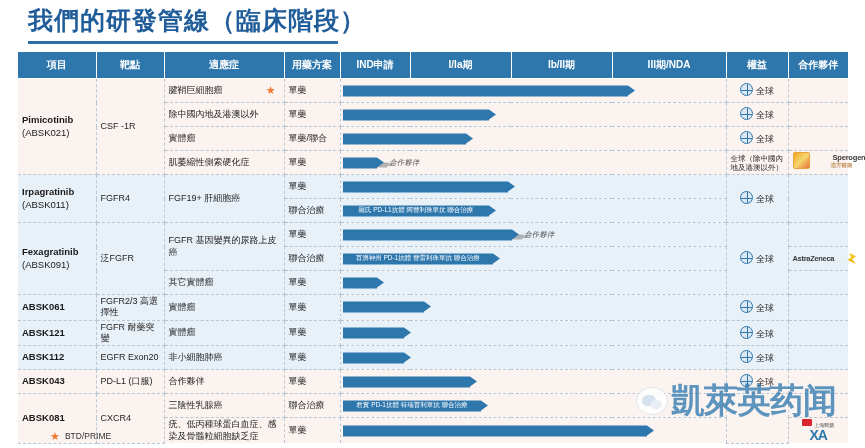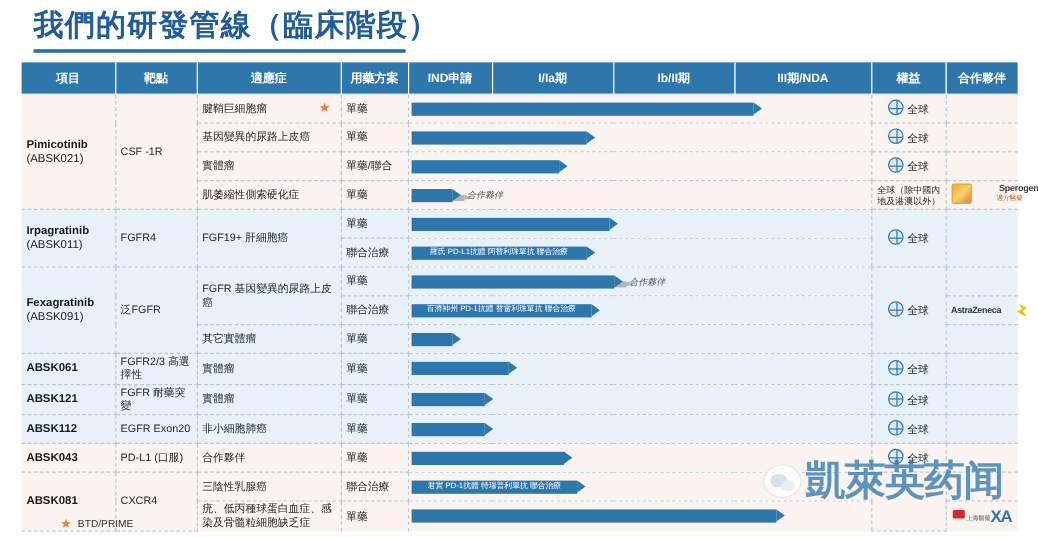--- a/index.html
+++ b/index.html
@@ -134,21 +134,21 @@
   .logo-az{
     display:inline-flex;align-items:center;gap:13px;white-space:nowrap;
   }
   .logo-az .txt{font-weight:bold;font-size:7.5px;color:#3a3a3a;letter-spacing:-.3px;}
   .logo-az .swoosh{
     display:inline-block;width:9px;height:11px;
     background:linear-gradient(160deg,#f5c518 40%,#e0a800 100%);
     clip-path:polygon(20% 0,100% 30%,55% 55%,95% 100%,0 60%,45% 40%);
   }
   .logo-xa{
-    display:inline-flex;align-items:center;line-height:1;
+    display:inline-flex;flex-direction:column;align-items:center;line-height:1;
   }
   .logo-xa .cnm{font-size:5px;color:#555;white-space:nowrap;}
   .logo-xa .big{font-size:14px;font-weight:bold;color:#2e77ad;letter-spacing:-1px;}
   .flag{
     display:inline-block;width:10px;height:7px;background:#d8262c;border-radius:1px;
     position:relative;vertical-align:1px;margin-right:2px;
   }
 
   
   .footnote{
@@ -225,21 +225,21 @@
           <td class="c-reg">單藥</td>
           <td class="barcell" colspan="4">
             <div class="barwrap">
               <div class="bar" style="width:285.64px;"></div>
             </div>
           </td>
           <td class="c-rights"><span class="globe"></span><span class="rights-in">全球</span></td>
           <td class="c-partner"></td>
         </tr>
         <tr class="g-light">
-          <td class="c-ind">基因變異的尿路上皮癌</td>
+          <td class="c-ind">除中國內地及港澳以外</td>
           <td class="c-reg">單藥</td>
           <td class="barcell" colspan="4">
             <div class="barwrap">
               <div class="bar" style="width:146.68px;"></div>
             </div>
           </td>
           <td class="c-rights"><span class="globe"></span><span class="rights-in">全球</span></td>
           <td class="c-partner"></td>
         </tr>
         <tr class="g-light">
@@ -256,21 +256,21 @@
         <tr class="g-light">
           <td class="c-ind">肌萎縮性側索硬化症</td>
           <td class="c-reg">單藥</td>
           <td class="barcell" colspan="4">
             <div class="barwrap">
               <div class="bar grey" style="width:44.74px;top:62%;"></div>
               <div class="bar" style="width:34.74px;"></div>
               <span class="pt-label" style="left:48.74px;">合作夥伴</span>
             </div>
           </td>
-          <td class="c-rights" style="font-size:7.5px;white-space:normal;line-height:1.2;text-align:right;"><span>全球（除中國內地及港澳以外）</span></td>
+          <td class="c-rights" style="font-size:7.5px;white-space:normal;line-height:1.2;text-align:left;"><span>全球（除中國內地及港澳以外）</span></td>
           <td class="c-partner"><span class="logo-spero">
               <span class="mark"></span>
               <span><span class="txt">Sperogenix</span><span class="cn">適方醫藥</span></span>
             </span></td>
         </tr>
         <tr class="g-blue">
           <td class="c-name" rowspan="2"><span class="nm">Irpagratinib<span class="sub">(ABSK011)</span></span></td>
           <td class="c-tgt" rowspan="2">FGFR4</td>
           <td class="c-ind" rowspan="2">FGF19+ 肝細胞癌</td>
           <td class="c-reg">單藥</td>

